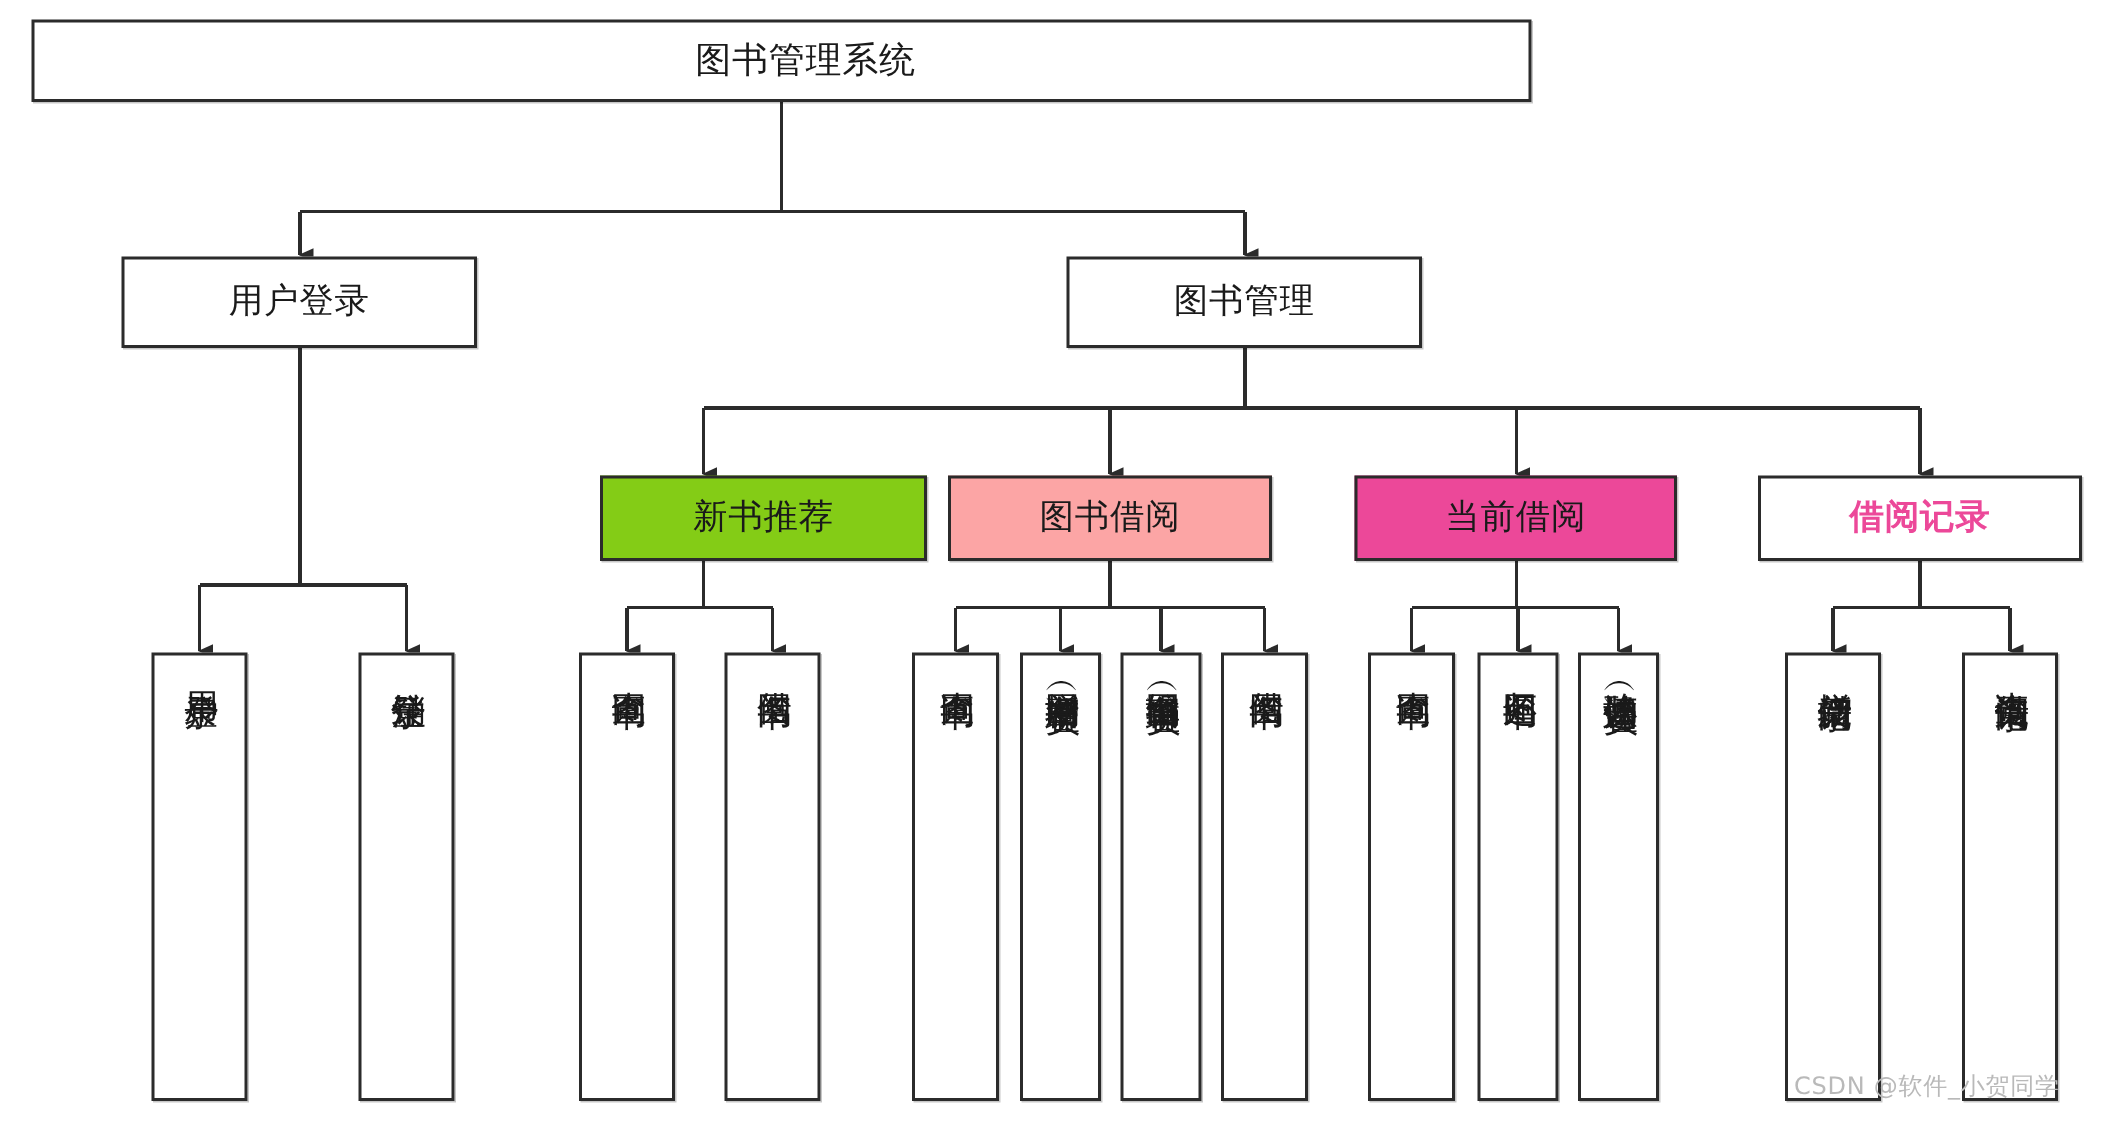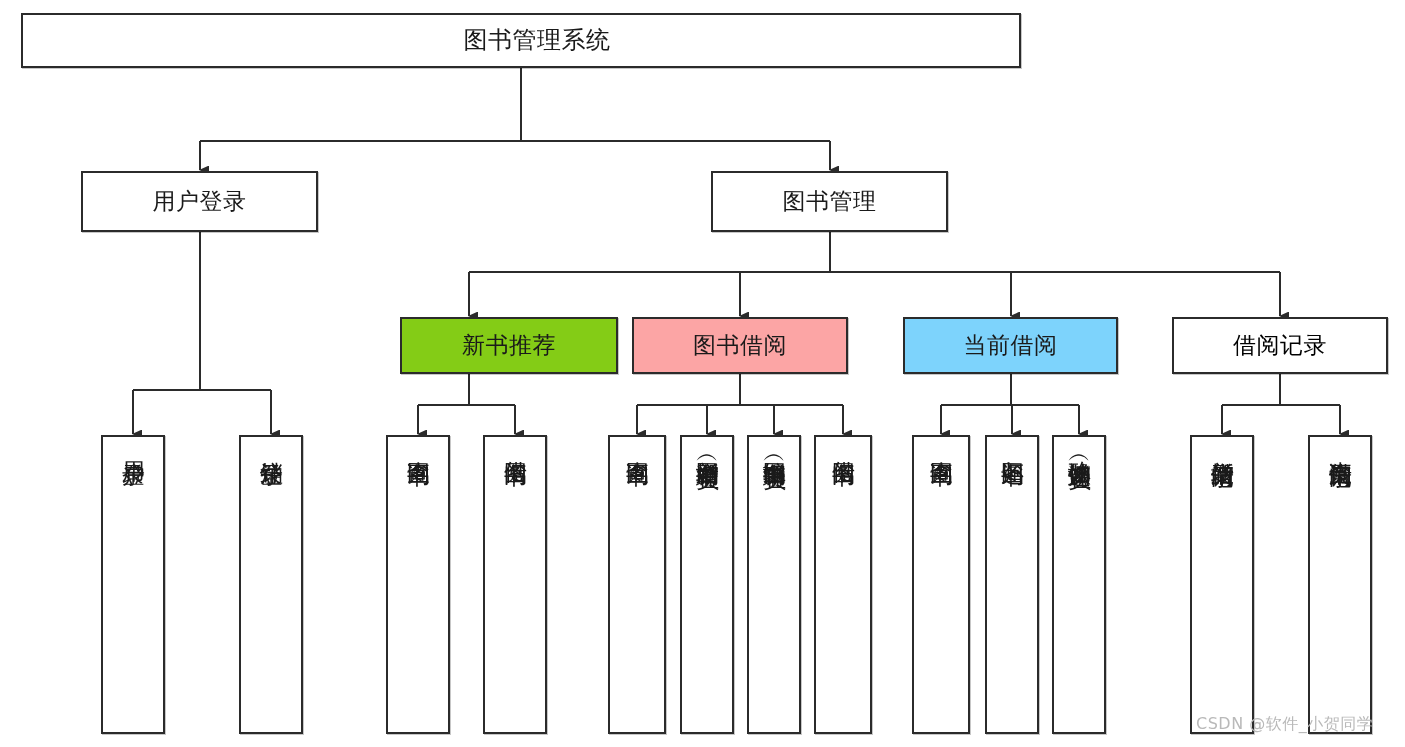--- a/index.html
+++ b/index.html
@@ -121,25 +121,25 @@
       </div>
       <div class="node-box" style="left: 711px; top: 171px; width: 237px; height: 61px; border-color: rgb(43, 43, 43); background: rgb(255, 255, 255); align-items: center;">
         <div class="node-label-h" style="color: rgb(26, 26, 26);">图书管理</div>
       </div>
       <div class="node-box" style="left: 360px; top: 317px; width: 218px; height: 57px; border-color: rgb(43, 43, 43); background: #84cc16; margin-left: 40px;">
         <div class="node-label-h" style="color: rgb(26, 26, 26);">新书推荐</div>
       </div>
       <div class="node-box" style="left: 632px; top: 317px; width: 216px; height: 57px; border-color: rgb(43, 43, 43); background: #fca5a5;">
         <div class="node-label-h" style="color: rgb(26, 26, 26);">图书借阅</div>
       </div>
-      <div class="node-box" style="left: 903px; top: 317px; width: 215px; height: 57px; border-color: rgb(43, 43, 43); background: #7dd3fc; justify-content: center;">
+      <div class="node-box" style="left: 903px; top: 317px; width: 215px; height: 57px; border-color: rgb(43, 43, 43); background: #ec4899; justify-content: center;">
         <div class="node-label-h" style="color: rgb(26, 26, 26);">当前借阅</div>
       </div>
       <div class="node-box" style="left: 1172px; top: 317px; width: 216px; height: 57px; border-color: rgb(43, 43, 43); background: rgb(255, 255, 255);">
-        <div class="node-label-h" style="color: #000000;">借阅记录</div>
+        <div class="node-label-h" style="color: #ec4899; font-weight: bold;">借阅记录</div>
       </div>
       <div class="node-box vertical" style="left: 101px; top: 435px; width: 64px; height: 299px; border-color: rgb(43, 43, 43); background: rgb(255, 255, 255);">
         <div class="node-label-v" style="color: rgb(26, 26, 26);">用户登录</div>
       </div>
       <div class="node-box vertical" style="left: 239px; top: 435px; width: 64px; height: 299px; border-color: rgb(43, 43, 43); background: rgb(255, 255, 255);">
         <div class="node-label-v" style="color: rgb(26, 26, 26);">注销登录</div>
       </div>
       <div class="node-box vertical" style="left: 386px; top: 435px; width: 64px; height: 299px; border-color: rgb(43, 43, 43); background: rgb(255, 255, 255);">
         <div class="node-label-v" style="color: rgb(26, 26, 26);">查询图书</div>
       </div>

